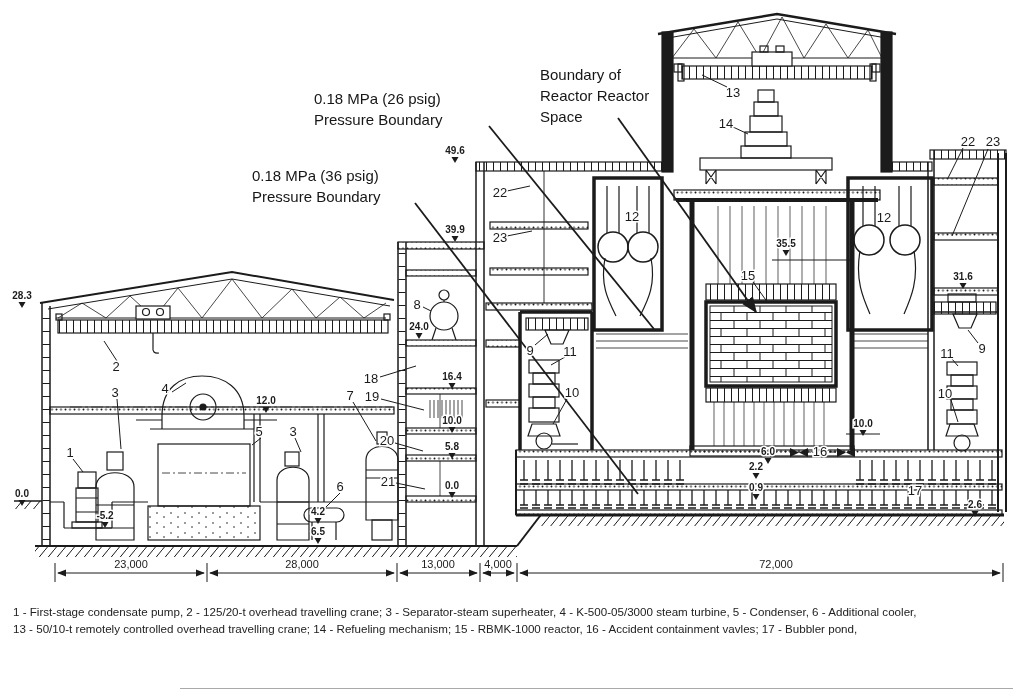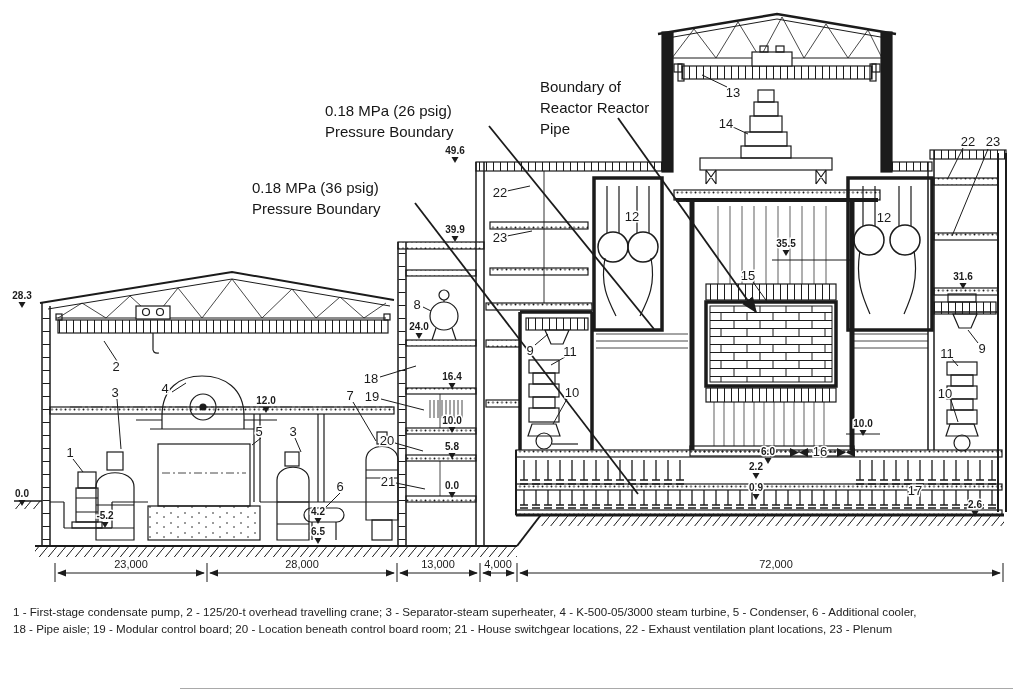--- a/index.html
+++ b/index.html
@@ -1,19 +1,19 @@
 <!DOCTYPE html>
 <html><head>
 <meta charset="utf-8">
 <style>
   html,body{margin:0;padding:0;background:#ffffff;}
   body{width:1024px;height:698px;font-family:"Liberation Sans",sans-serif;color:#1b1b1b;}
   .stage{position:relative;width:1024px;height:698px;background:#ffffff;overflow:hidden;}
   .stage svg{position:absolute;left:0;top:0;}
-  .callout{position:absolute;font-size:15px;line-height:21px;font-weight:500;white-space:nowrap;color:#161616;margin-top:12px;}
+  .callout{position:absolute;font-size:15px;line-height:21px;font-weight:500;white-space:nowrap;color:#161616;}
   .legend{position:absolute;left:13px;top:604px;width:1005px;font-size:11.6px;line-height:16.5px;color:#222222;}
   .legend div{white-space:nowrap;}
   .bottom-rule{position:absolute;left:180px;top:688px;width:833px;height:1px;background:#a9a9a9;}
   svg text{font-family:"Liberation Sans",sans-serif;fill:#1b1b1b;paint-order:stroke;stroke:#ffffff;stroke-width:3px;}
   svg text.plbl{font-size:13px;}
   svg text.elev{font-size:10px;font-weight:bold;}
   svg text.dim{font-size:11px;}
 </style>
 </head>
 <body>
@@ -354,33 +354,33 @@
       </g>
   <g id="g-dim-labels">
         <text x="131" y="568" class="dim" text-anchor="middle">23,000</text>
         <text x="302" y="568" class="dim" text-anchor="middle">28,000</text>
         <text x="438" y="568" class="dim" text-anchor="middle">13,000</text>
         <text x="498" y="568" class="dim" text-anchor="middle">4,000</text>
         <text x="776" y="568" class="dim" text-anchor="middle">72,000</text>
       </g>
 </svg>
 
-  <div class="callout" style="left:325px;top:88px">
+  <div class="callout" style="left:314px;top:88px">
     <div>0.18 MPa (26 psig)</div>
     <div>Pressure Boundary</div>
   </div>
   <div class="callout" style="left:252px;top:165px">
     <div>0.18 MPa (36 psig)</div>
     <div>Pressure Boundary</div>
   </div>
   <div class="callout" style="left:540px;top:64px">
     <div>Boundary of</div>
     <div>Reactor Reactor</div>
-    <div>Pipe</div>
+    <div>Space</div>
   </div>
 
   <div class="legend">
     <div>1 - First-stage condensate pump, 2 - 125/20-t overhead travelling crane; 3 - Separator-steam superheater, 4 - K-500-05/3000 steam turbine, 5 - Condenser, 6 - Additional cooler,</div>
-    <div>18 - Pipe aisle; 19 - Modular control board; 20 - Location beneath control board room; 21 - House switchgear locations, 22 - Exhaust ventilation plant locations, 23 - Plenum</div>
+    <div>13 - 50/10-t remotely controlled overhead travelling crane; 14 - Refueling mechanism; 15 - RBMK-1000 reactor, 16 - Accident containment vavles; 17 - Bubbler pond,</div>
   </div>
 
   <div class="bottom-rule"></div>
 </div>
 
 </body></html>

